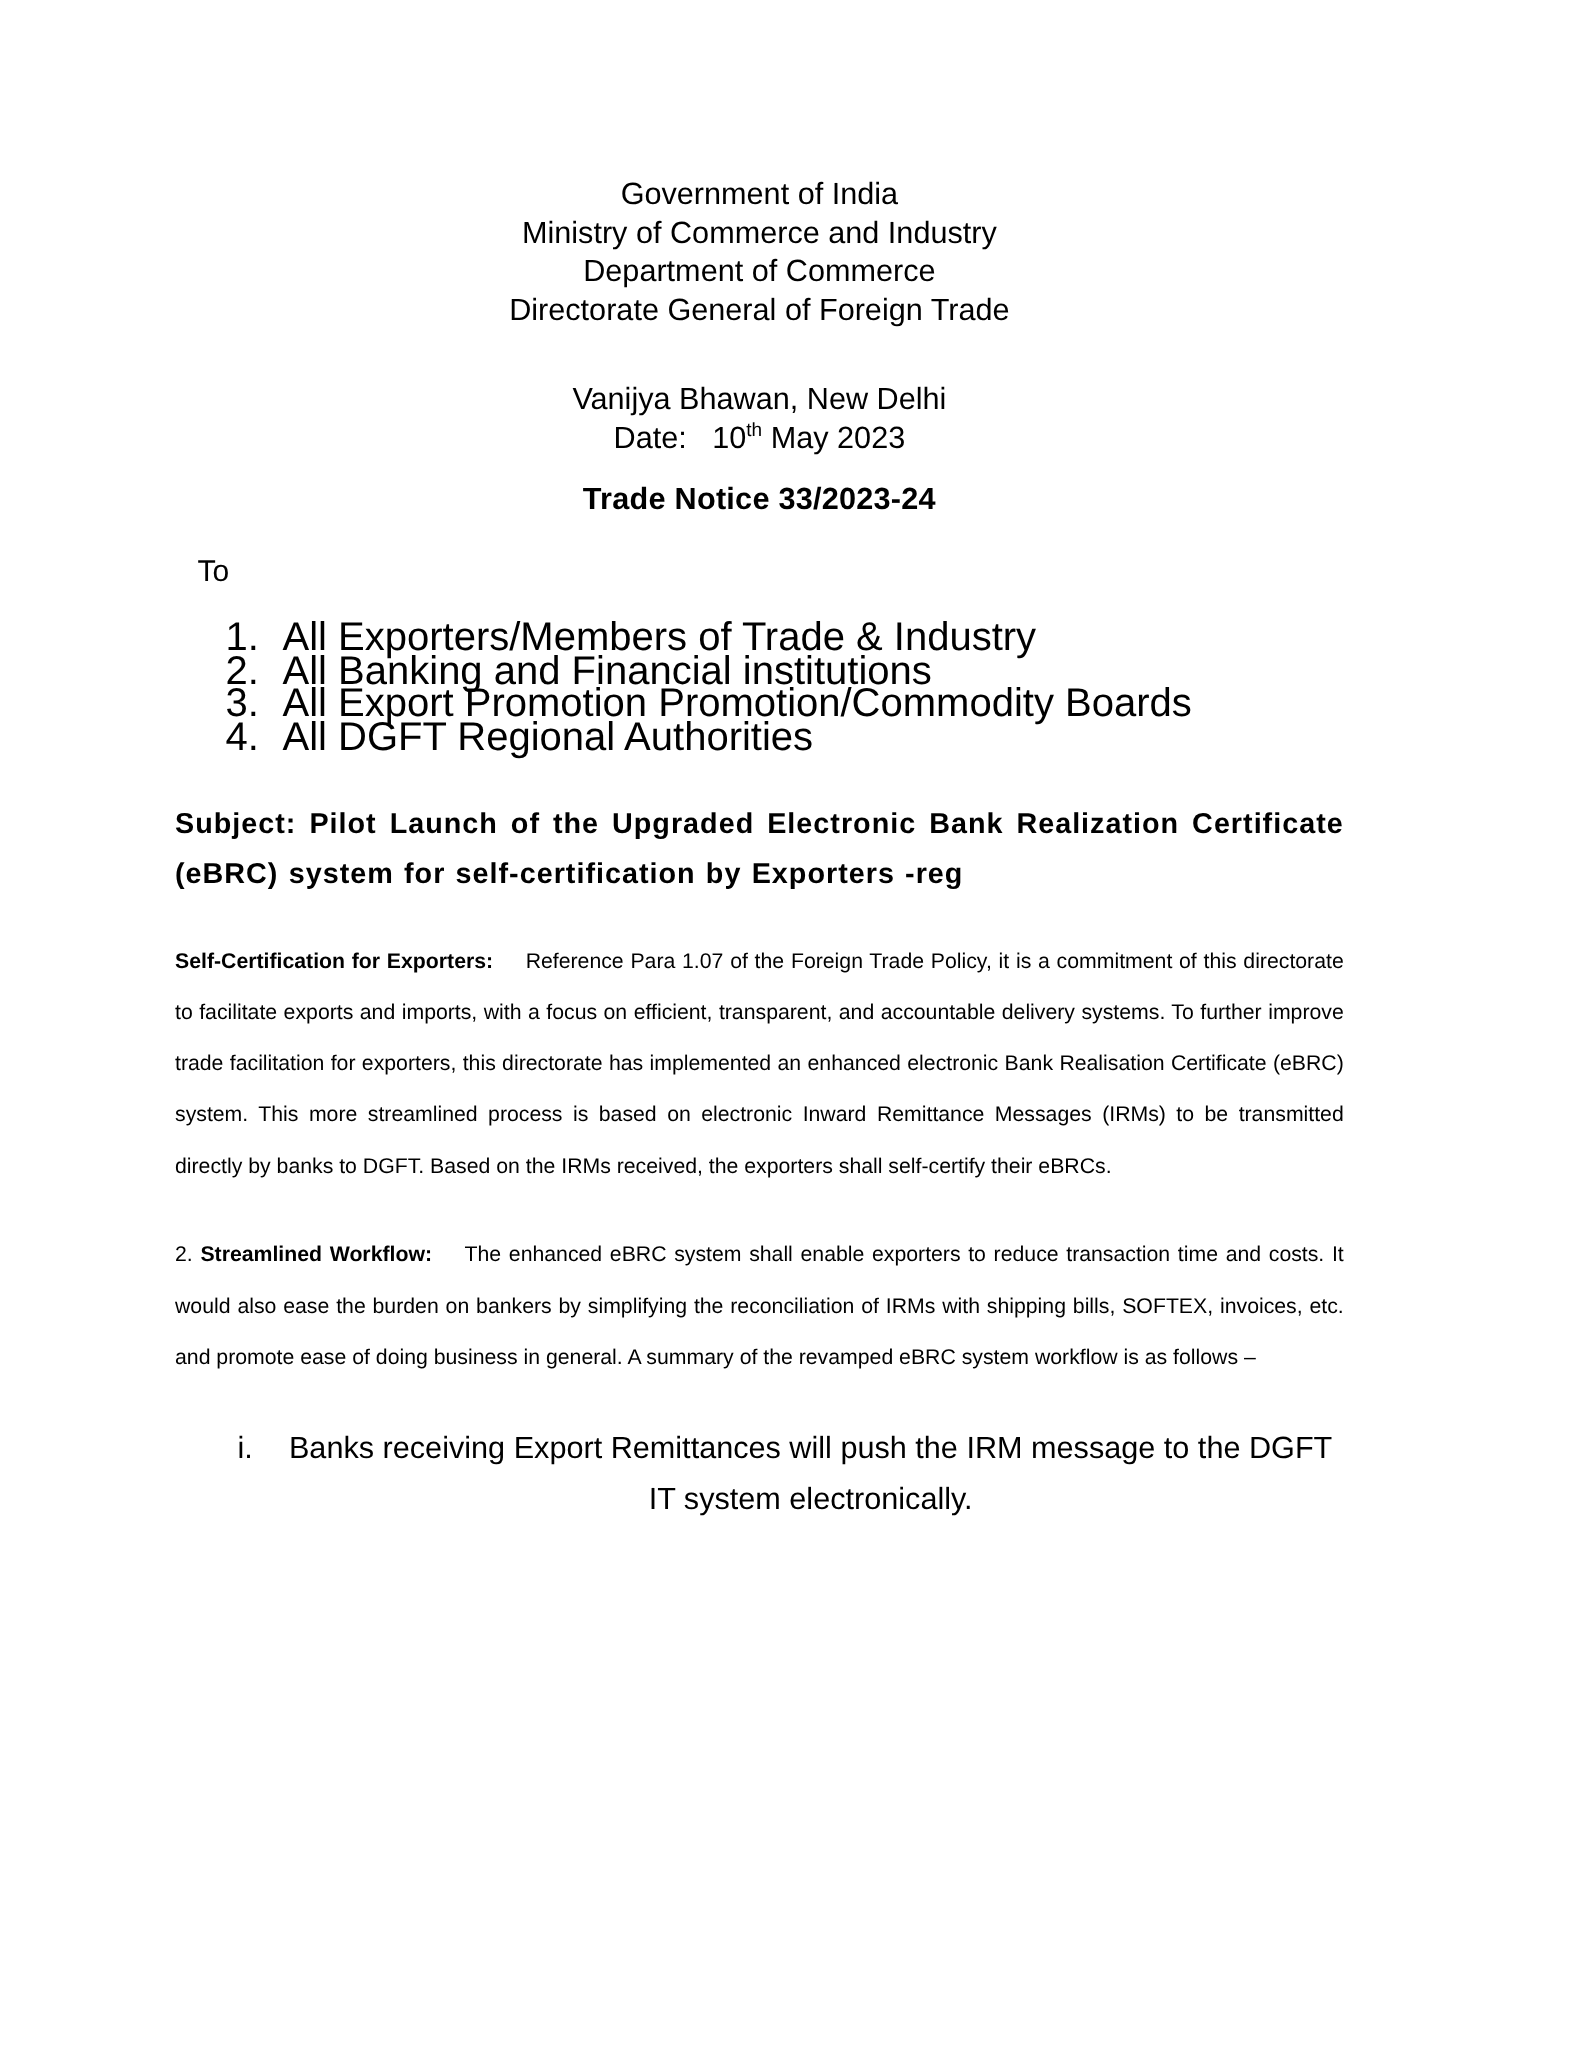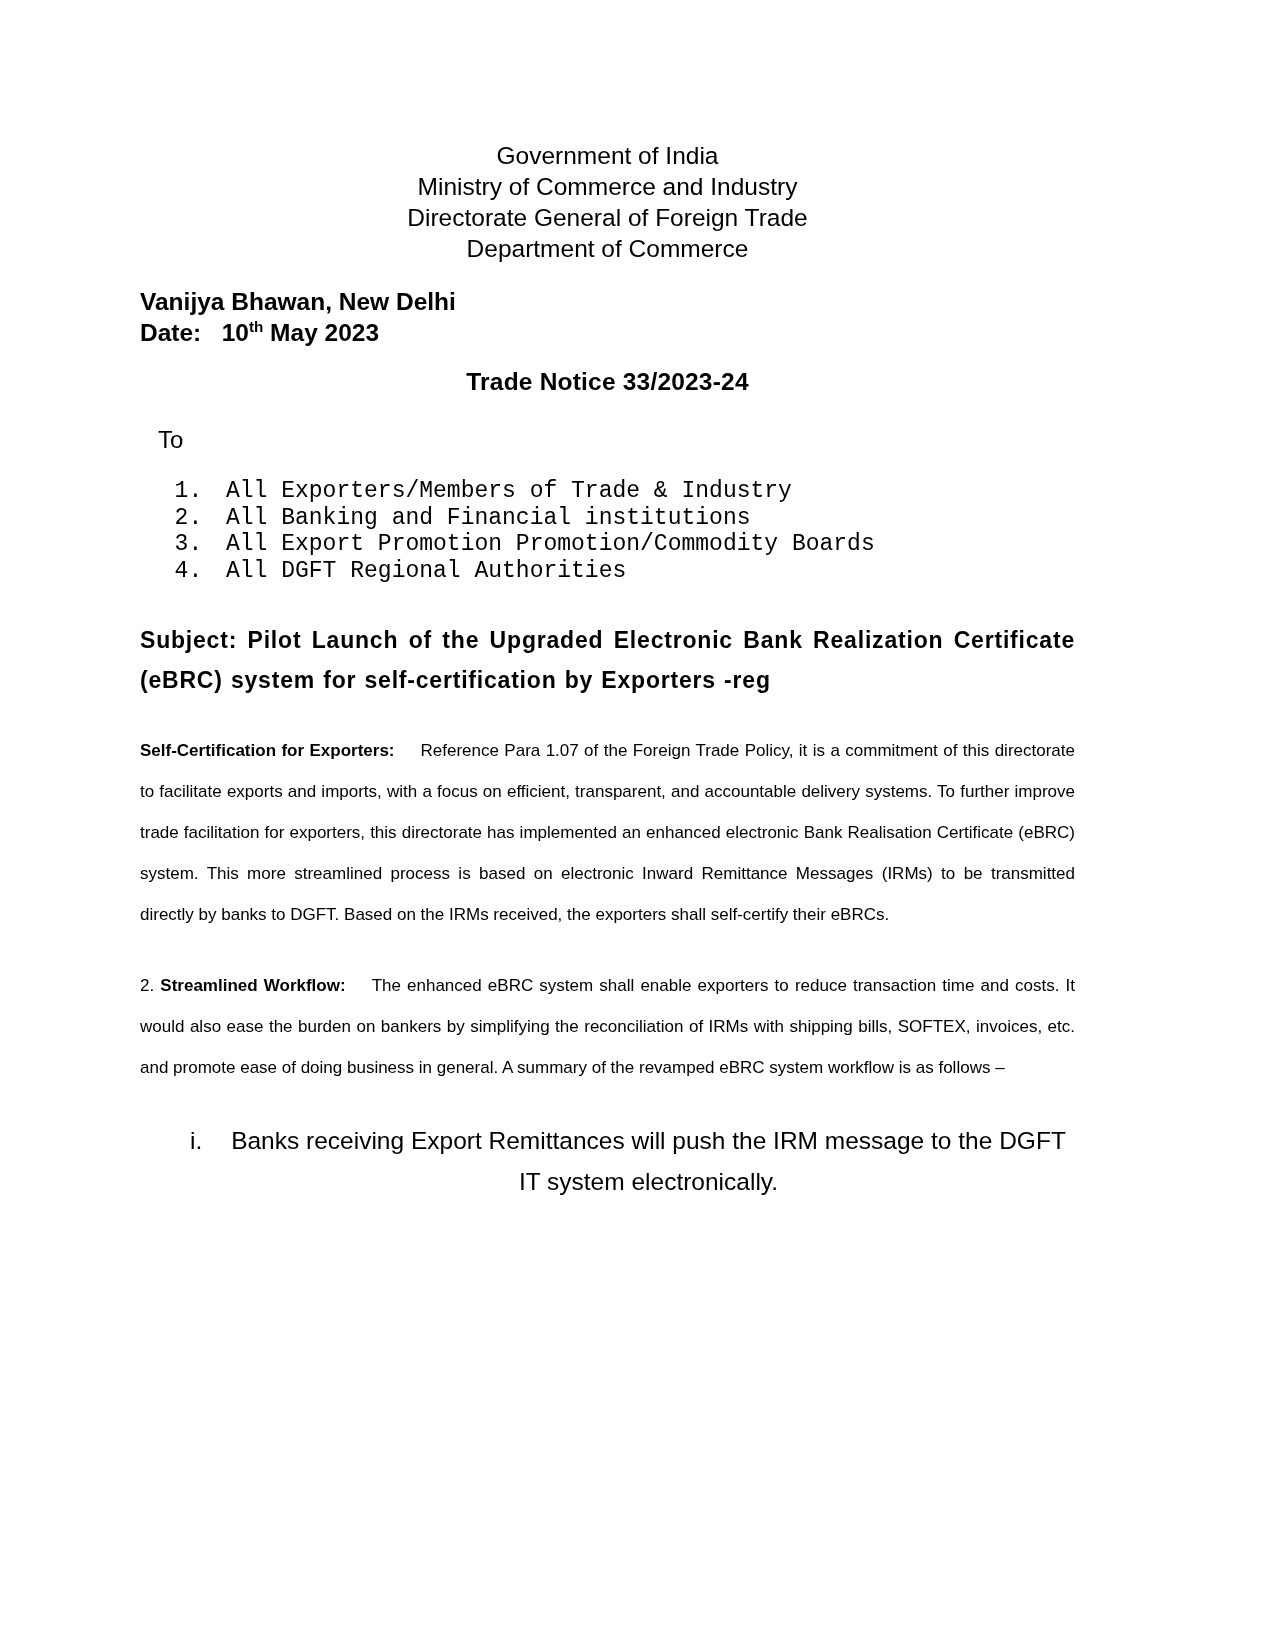--- a/index.html
+++ b/index.html
@@ -33,25 +33,24 @@
     font-size: 24.5px;
     line-height: 31px;
     margin: 0 0 0 0;
   }
   .letterhead div {
     white-space: nowrap;
   }
 
   
   .placedate {
-    margin-top: 22px;
-    text-align: left;
+    margin-top: 40px;
+    text-align: center;
     font-size: 24.5px;
     line-height: 31px;
-    font-weight: bold;
   }
   .placedate .dateline {
     white-space: pre;
   }
   sup {
     font-size: 0.62em;
     vertical-align: super;
     line-height: 0;
   }
 
@@ -66,24 +65,23 @@
 
   
   .to-label {
     margin-top: 30px;
     margin-left: 18px;
     font-size: 24px;
   }
   ol.to-list {
     margin: 24px 0 0 0;
     padding-left: 76px;
-    font-size: 23px;
+    font-size: 32px;
     line-height: 26.5px;
     list-style-position: outside;
-    font-family: Liberation Mono, monospace;
   }
   ol.to-list li {
     padding-left: 10px;
     margin: 0;
   }
 
   
   .subject {
     margin-top: 36px;
     font-size: 23px;
@@ -136,22 +134,22 @@
 </style>
 </head>
 <body>
 
 <div class="page">
   <div class="content">
 
     <div class="letterhead">
       <div>Government of India</div>
       <div>Ministry of Commerce and Industry</div>
+      <div>Department of Commerce</div>
       <div>Directorate General of Foreign Trade</div>
-      <div>Department of Commerce</div>
     </div>
 
     <div class="placedate">
       <div>Vanijya Bhawan, New Delhi</div>
       <div class="dateline"><span>Date:</span>   <span>10</span><sup>th</sup> <span>May 2023</span></div>
     </div>
 
     <div class="notice-no">Trade Notice 33/2023-24</div>
 
     <div class="to-label">To</div>

